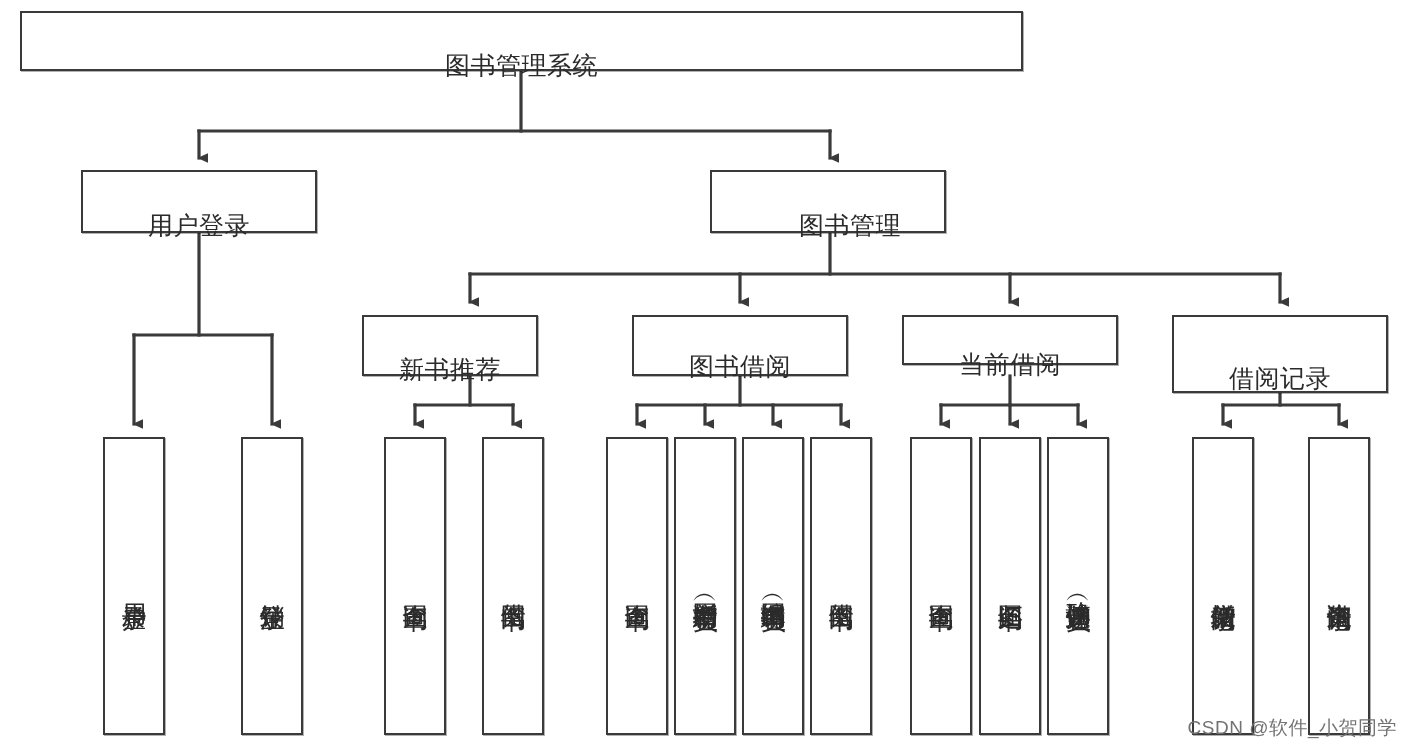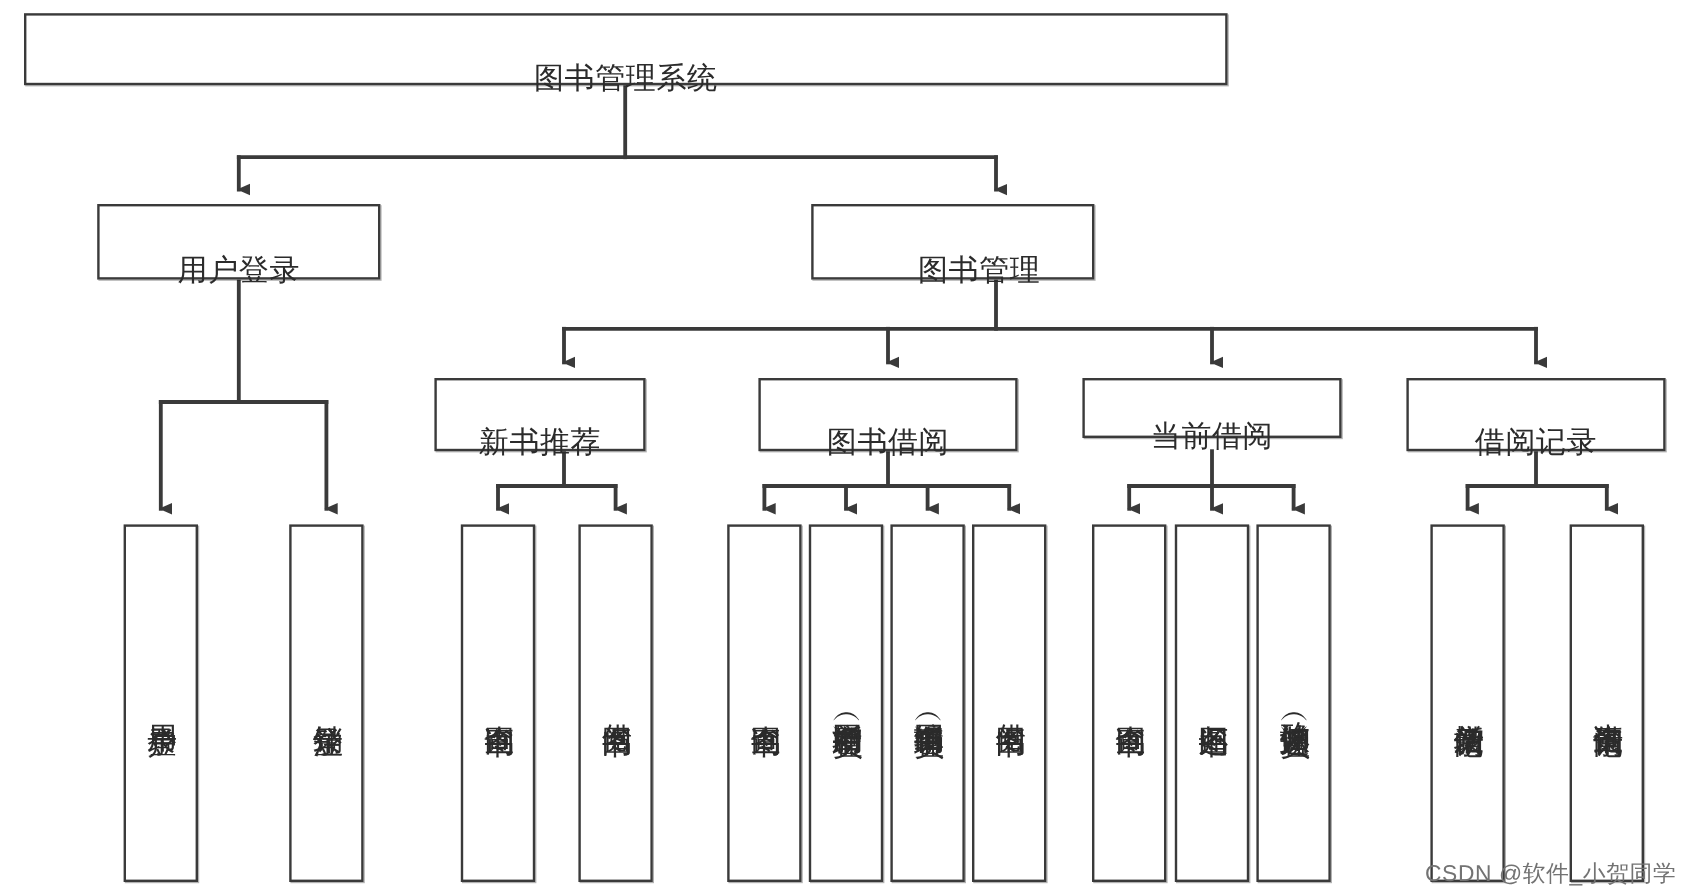--- a/index.html
+++ b/index.html
@@ -124,34 +124,34 @@
     </g>
   </svg>
 
   <div class="node h" style="left:20px; top:11px; width:1003px; height:60px;">
     <span class="label">图书管理系统</span>
   </div>
 
   <div class="node h" style="left:81px; top:170px; width:236px; height:63px;">
     <span class="label">用户登录</span>
   </div>
-  <div class="node h" style="left:676px; top:170px; width:236px; height:63px;padding-left:44px;">
+  <div class="node h" style="left:710px; top:170px; width:236px; height:63px;padding-left:44px;">
     <span class="label">图书管理</span>
   </div>
 
   <div class="node h" style="left:362px; top:315px; width:176px; height:61px;">
     <span class="label">新书推荐</span>
   </div>
-  <div class="node h" style="left:632px; top:315px; width:216px; height:61px;">
+  <div class="node h" style="left:632px; top:315px; width:216px; height:61px;font-family:Liberation Mono, monospace;">
     <span class="label">图书借阅</span>
   </div>
   <div class="node h" style="left:902px; top:315px; width:216px; height:50px;">
     <span class="label">当前借阅</span>
   </div>
-  <div class="node h" style="left:1172px; top:315px; width:216px; height:61px;">
+  <div class="node h" style="left:1172px; top:315px; width:216px; height:78px;">
     <span class="label">借阅记录</span>
   </div>
 
   <div class="node v" style="left:103px; top:437px; width:62px; height:298px;">
     <span class="label">用户登录</span>
   </div>
   <div class="node v" style="left:241px; top:437px; width:62px; height:298px;">
     <span class="label">注销登录</span>
   </div>
 

